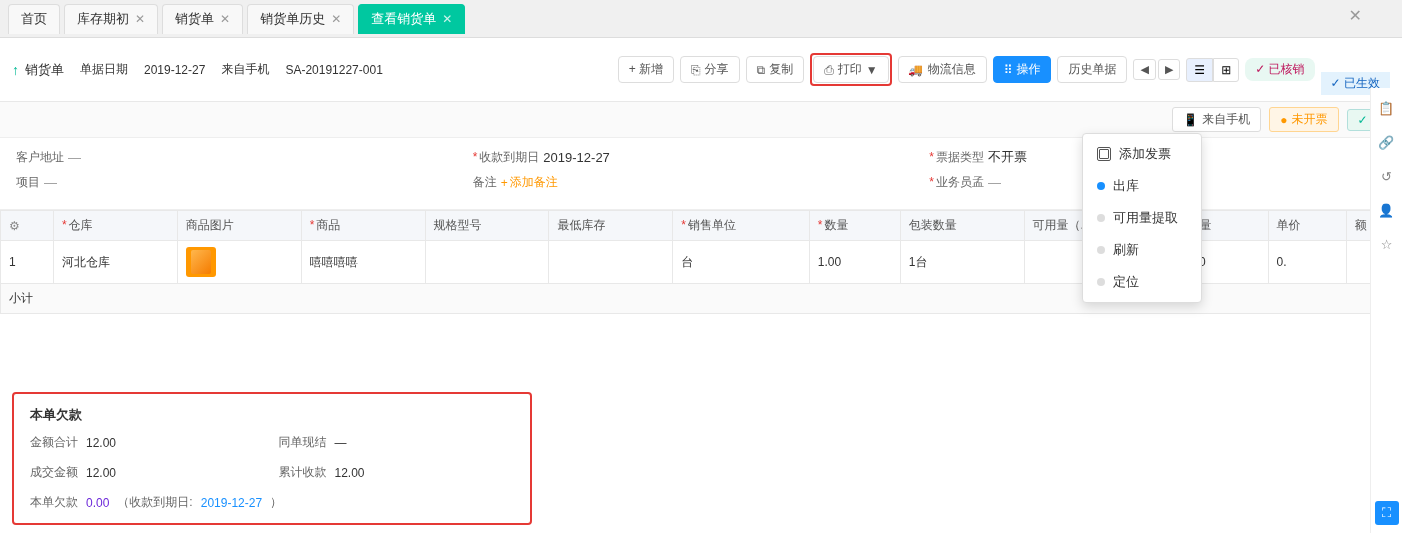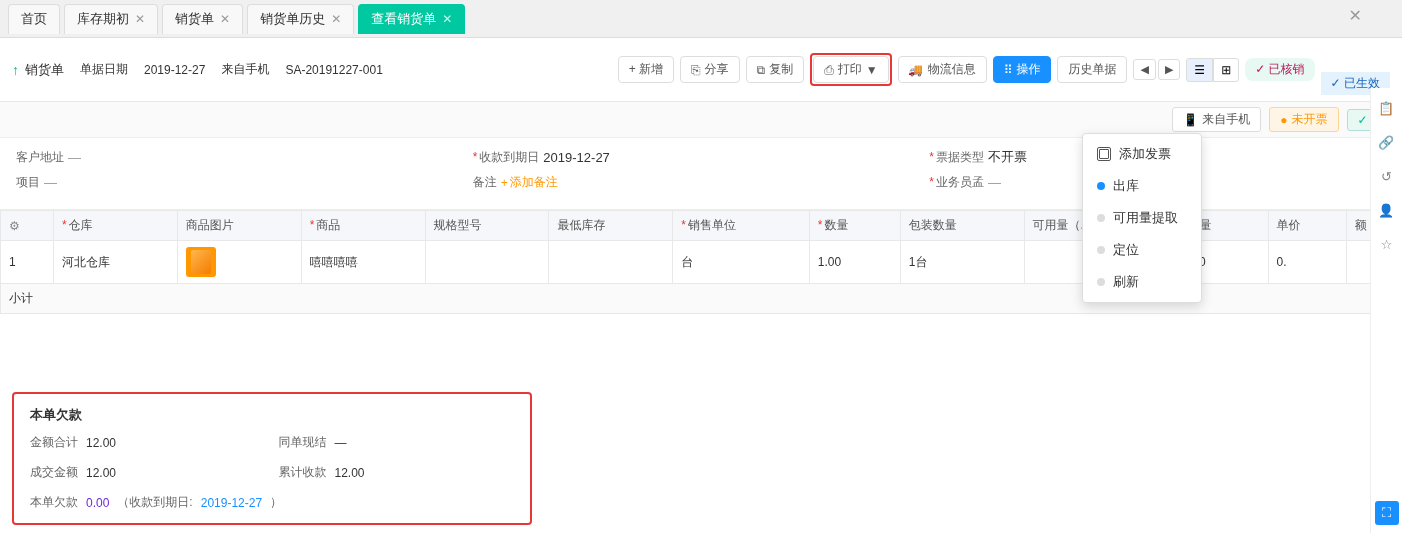--- a/index.html
+++ b/index.html
@@ -357,25 +357,25 @@
       <div class="dropdown-item">
         <div class="dot blue"></div>
         <span>出库</span>
       </div>
       <div class="dropdown-item">
         <div class="dot"></div>
         <span>可用量提取</span>
       </div>
       <div class="dropdown-item">
         <div class="dot"></div>
+        <span>刷新</span>
+      </div>
+      <div class="dropdown-item">
+        <div class="dot"></div>
         <span>定位</span>
-      </div>
-      <div class="dropdown-item">
-        <div class="dot"></div>
-        <span>刷新</span>
       </div>
     </div>
 
     <div class="right-sidebar">
       <div class="sidebar-icon">📋</div>
       <div class="sidebar-icon">🔗</div>
       <div class="sidebar-icon">↺</div>
       <div class="sidebar-icon">👤</div>
       <div class="sidebar-icon">☆</div>
       <div class="sidebar-icon bottom">⛶</div>

